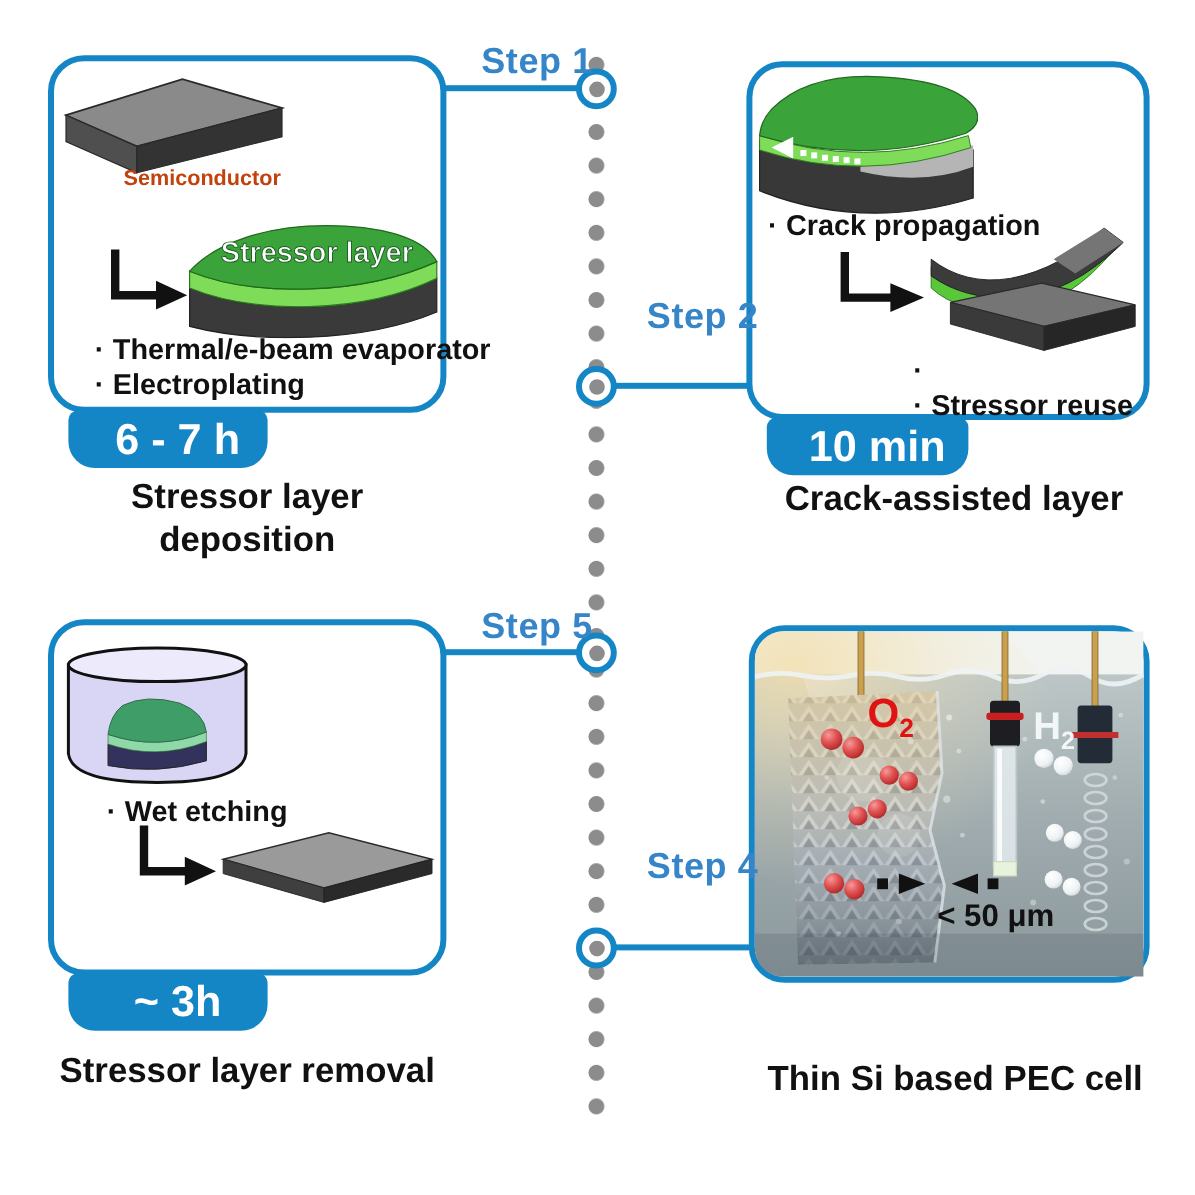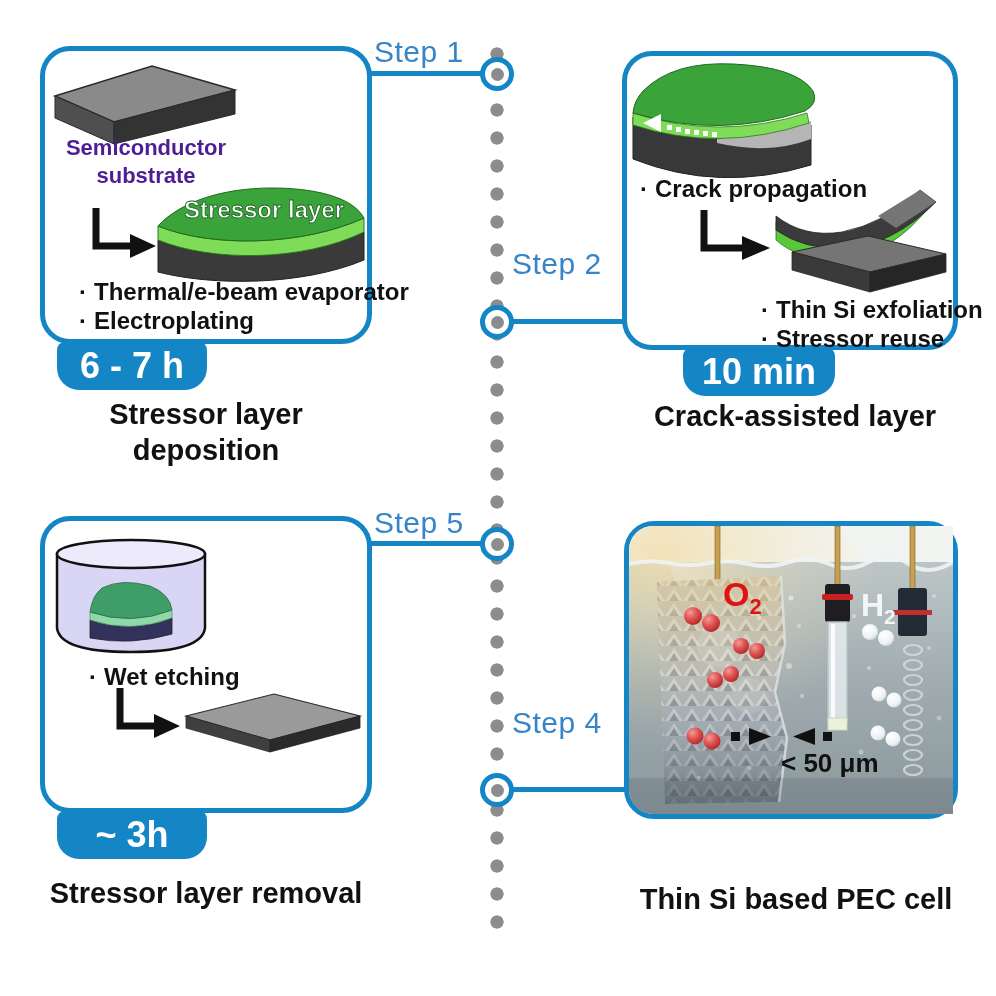--- a/index.html
+++ b/index.html
@@ -16,40 +16,40 @@
   .ring{
     position:absolute;width:24px;height:24px;border:5px solid #1486c6;
     border-radius:50%;background:#ffffff;z-index:5;
   }
   .ring::after{
     content:"";position:absolute;left:50%;top:50%;width:13px;height:13px;
     margin:-6.5px 0 0 -6.5px;border-radius:50%;background:#8c8c8c;
   }
   .connector{position:absolute;height:5px;background:#1486c6;z-index:4;}
   .stepLabel{
-    position:absolute;font-size:30px;font-weight:normal;color:#3585c8;
-    letter-spacing:0.5px;white-space:nowrap;z-index:6;
+    position:absolute;font-size:30px;font-weight:bold;color:#3585c8;
+    letter-spacing:0.5px;white-space:nowrap;z-index:6;margin-left:27px;
   }
   
   .box{
     position:absolute;border:5px solid #1486c6;border-radius:30px;
     background:#ffffff;box-sizing:border-box;z-index:3;
   }
   .badge{
     position:absolute;height:48px;background:#1486c6;border-radius:8px 8px 22px 22px;
     color:#ffffff;font-size:36px;font-weight:bold;text-align:center;line-height:47px;
-    z-index:7;white-space:nowrap;
+    z-index:7;white-space:nowrap;padding-left:16px;
   }
   .caption{
     position:absolute;color:#111111;font-size:29px;font-weight:bold;
     text-align:center;line-height:36px;z-index:2;
   }
   .subLabel{
-    position:absolute;color:#4c1d95;font-size:22px;font-weight:bold;
-    text-align:center;line-height:28px;z-index:4;
+    position:absolute;color:#c2410c;font-size:18px;font-weight:bold;
+    text-align:right;line-height:28px;z-index:4;
   }
   .bullets{position:absolute;z-index:4;}
   .bullet-line{display:flex;align-items:baseline;height:29px;}
   .bullet-mark{
     width:22px;text-align:center;font-size:24px;font-weight:bold;color:#111;flex:0 0 22px;
   }
   .bullet-text{font-size:24px;font-weight:bold;color:#111;white-space:nowrap;}
   .illus{position:absolute;z-index:3;}
   .photo{
     position:absolute;left:629px;top:526px;width:380px;height:288px;
@@ -81,21 +81,20 @@
   <div class="box" style="left:40px;top:46px;width:332px;height:298px;"></div>
 
   <svg class="illus" style="left:52px;top:62px;" width="186" height="84" viewBox="0 0 186 84">
     <polygon points="3,34 100,4 183,28 62,60" fill="#8a8a8a" stroke="#2a2a2a" stroke-width="1.5"></polygon>
     <polygon points="3,34 62,60 62,82 3,56" fill="#4f4f4f" stroke="#2a2a2a" stroke-width="1"></polygon>
     <polygon points="62,60 183,28 183,52 62,82" fill="#333333" stroke="#2a2a2a" stroke-width="1"></polygon>
   </svg>
 
   <div class="subLabel" style="left:58px;top:134px;width:176px;">
     <div>Semiconductor</div>
-    <div>substrate</div>
   </div>
 
   <svg class="illus" style="left:86px;top:206px;" width="74" height="54" viewBox="0 0 74 54">
     <path d="M10,2 V40 H46" fill="none" stroke="#111" stroke-width="7"></path>
     <polygon points="44,28 70,40 44,52" fill="#111"></polygon>
   </svg>
 
   <svg class="illus" style="left:152px;top:184px;" width="218" height="98" viewBox="0 0 218 98">
     <path d="M6,56 C60,78 150,78 212,48 L212,76 C150,102 60,102 6,88 Z" fill="#3a3a3a" stroke="#222" stroke-width="1"></path>
     <path d="M6,42 C60,64 150,62 212,34 L212,48 C150,78 60,78 6,56 Z" fill="#7edc58" stroke="#2c7a1e" stroke-width="1"></path>
@@ -156,29 +155,28 @@
     <path d="M6,50 Q34,72 72,66 Q114,58 150,24 L166,36 Q122,80 74,82 Q34,84 6,64 Z" fill="#3b3b3b" stroke="#222" stroke-width="0.8"></path>
     <polygon points="108,50 150,24 166,36 126,62" fill="#757575"></polygon>
     <polygon points="22,86 98,70 176,88 100,106" fill="#757575" stroke="#2a2a2a" stroke-width="1"></polygon>
     <polygon points="22,86 100,106 100,126 22,104" fill="#3a3a3a" stroke="#2a2a2a" stroke-width="0.8"></polygon>
     <polygon points="100,106 176,88 176,106 100,126" fill="#262626" stroke="#2a2a2a" stroke-width="0.8"></polygon>
   </svg>
 
   <div class="bullets" style="left:754px;top:296px;">
     <div class="bullet-line">
       <span class="bullet-mark">·</span>
-      <span class="bullet-text">Thin Si exfoliation</span>
     </div>
     <div class="bullet-line">
       <span class="bullet-mark">·</span>
       <span class="bullet-text">Stressor reuse</span>
     </div>
   </div>
 
-  <div class="badge" style="left:639px;top:348px;width:152px;margin-left:44px;">10 min</div>
+  <div class="badge" style="left:639px;top:348px;width:152px;">10 min</div>
 
   <div class="caption" style="left:625px;top:398px;width:340px;">
     <div>Crack-assisted layer</div>
   </div>
 
   <div class="box" style="left:40px;top:516px;width:332px;height:297px;"></div>
 
   <svg class="illus" style="left:52px;top:532px;" width="158" height="126" viewBox="0 0 158 126">
     <path d="M5,22 V96 Q8,120 79,120 Q150,120 153,96 V22 Z" fill="#d8d6f4" stroke="#111" stroke-width="2.5"></path>
     <ellipse cx="79" cy="22" rx="74" ry="14" fill="#edebfb" stroke="#111" stroke-width="2.5"></ellipse>

